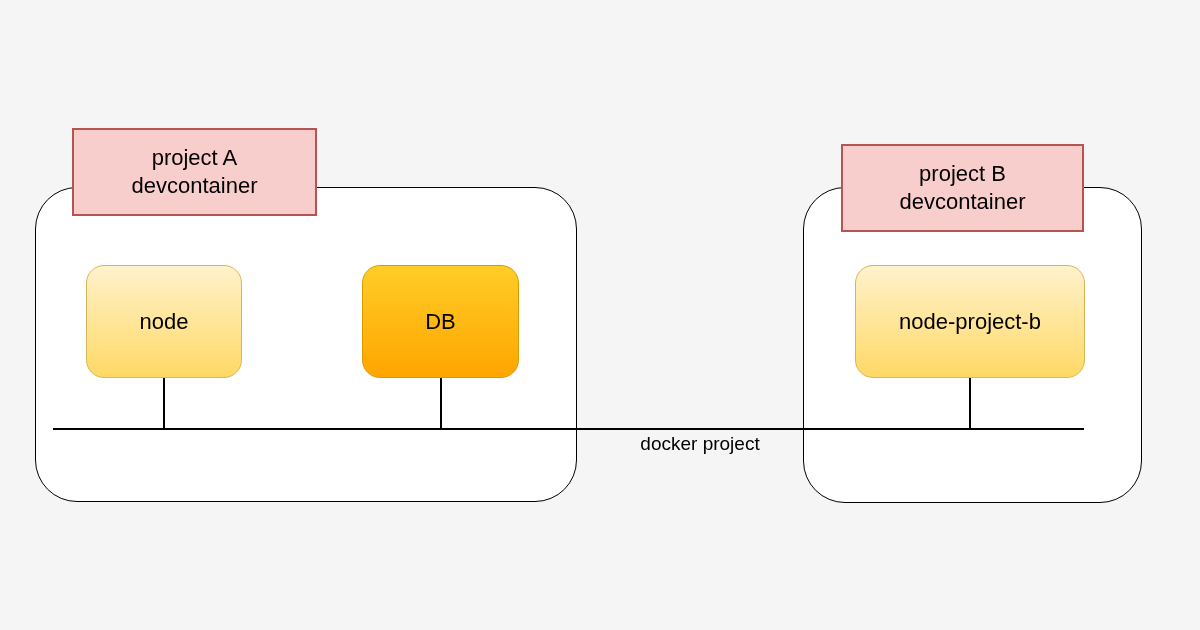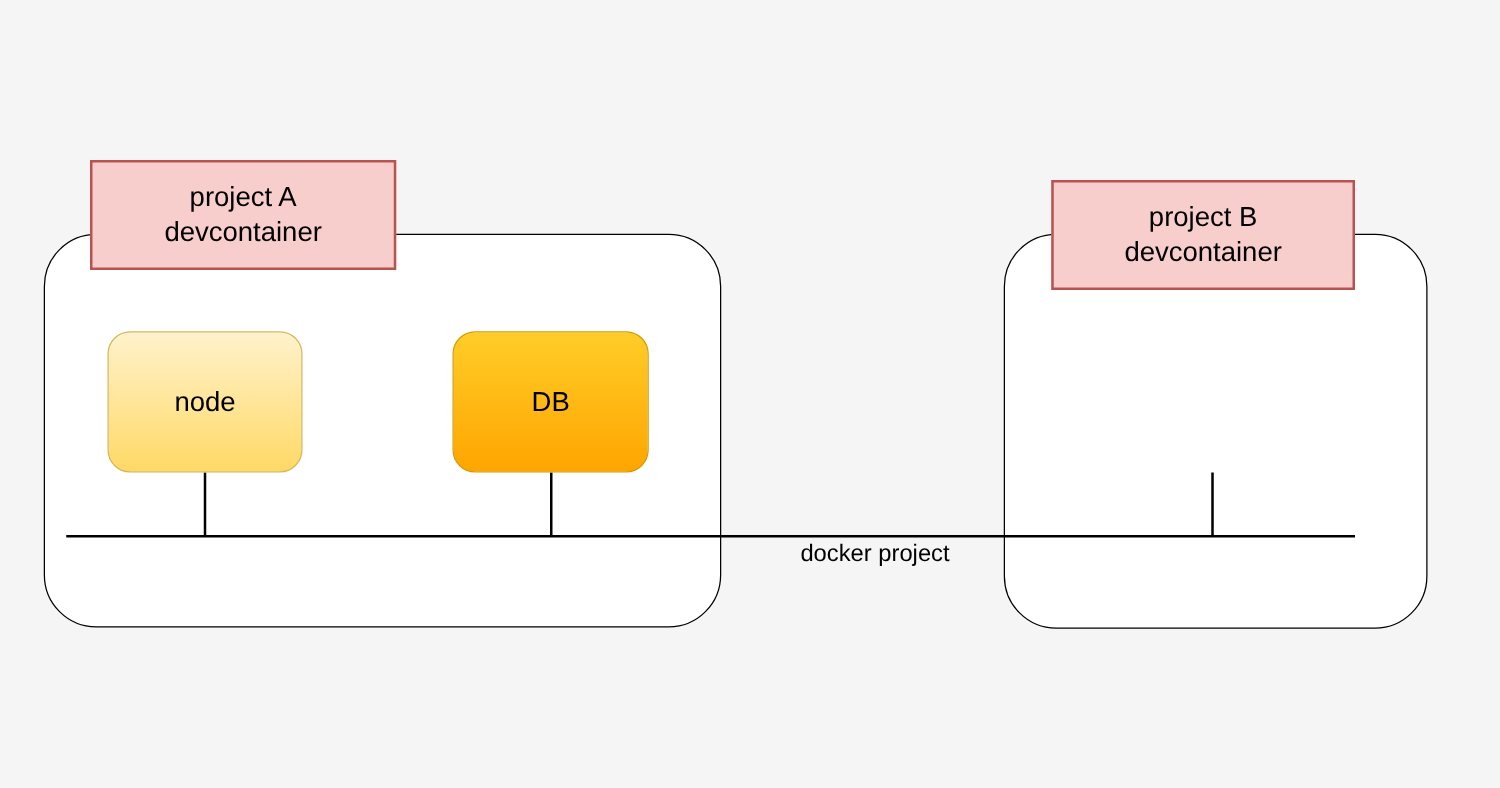--- a/index.html
+++ b/index.html
@@ -130,14 +130,15 @@
   </div>
 
   <div class="title-box title-box-b">
     <span>project B</span>
     <span>devcontainer</span>
   </div>
 
   <div class="node-box node-yellow node-a1">node</div>
   <div class="node-box node-orange node-a2">DB</div>
 
+  <div class="node-box node-yellow node-b1">node-project-b</div>
 
 </div>
 
 </body></html>

